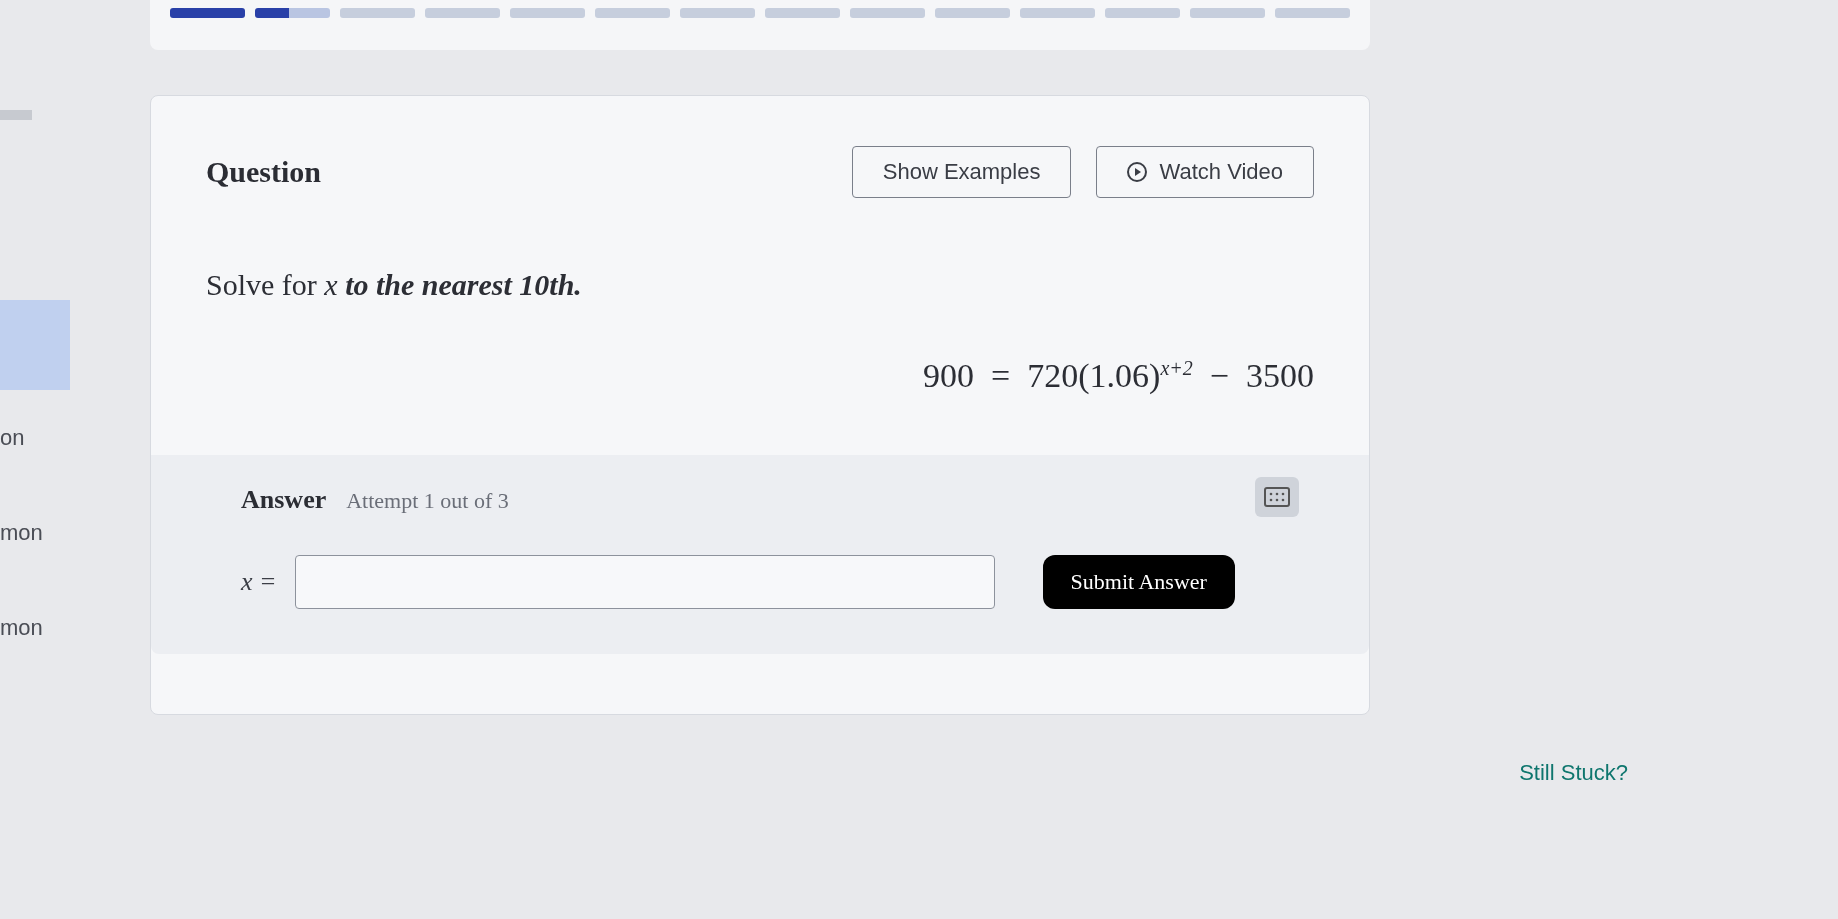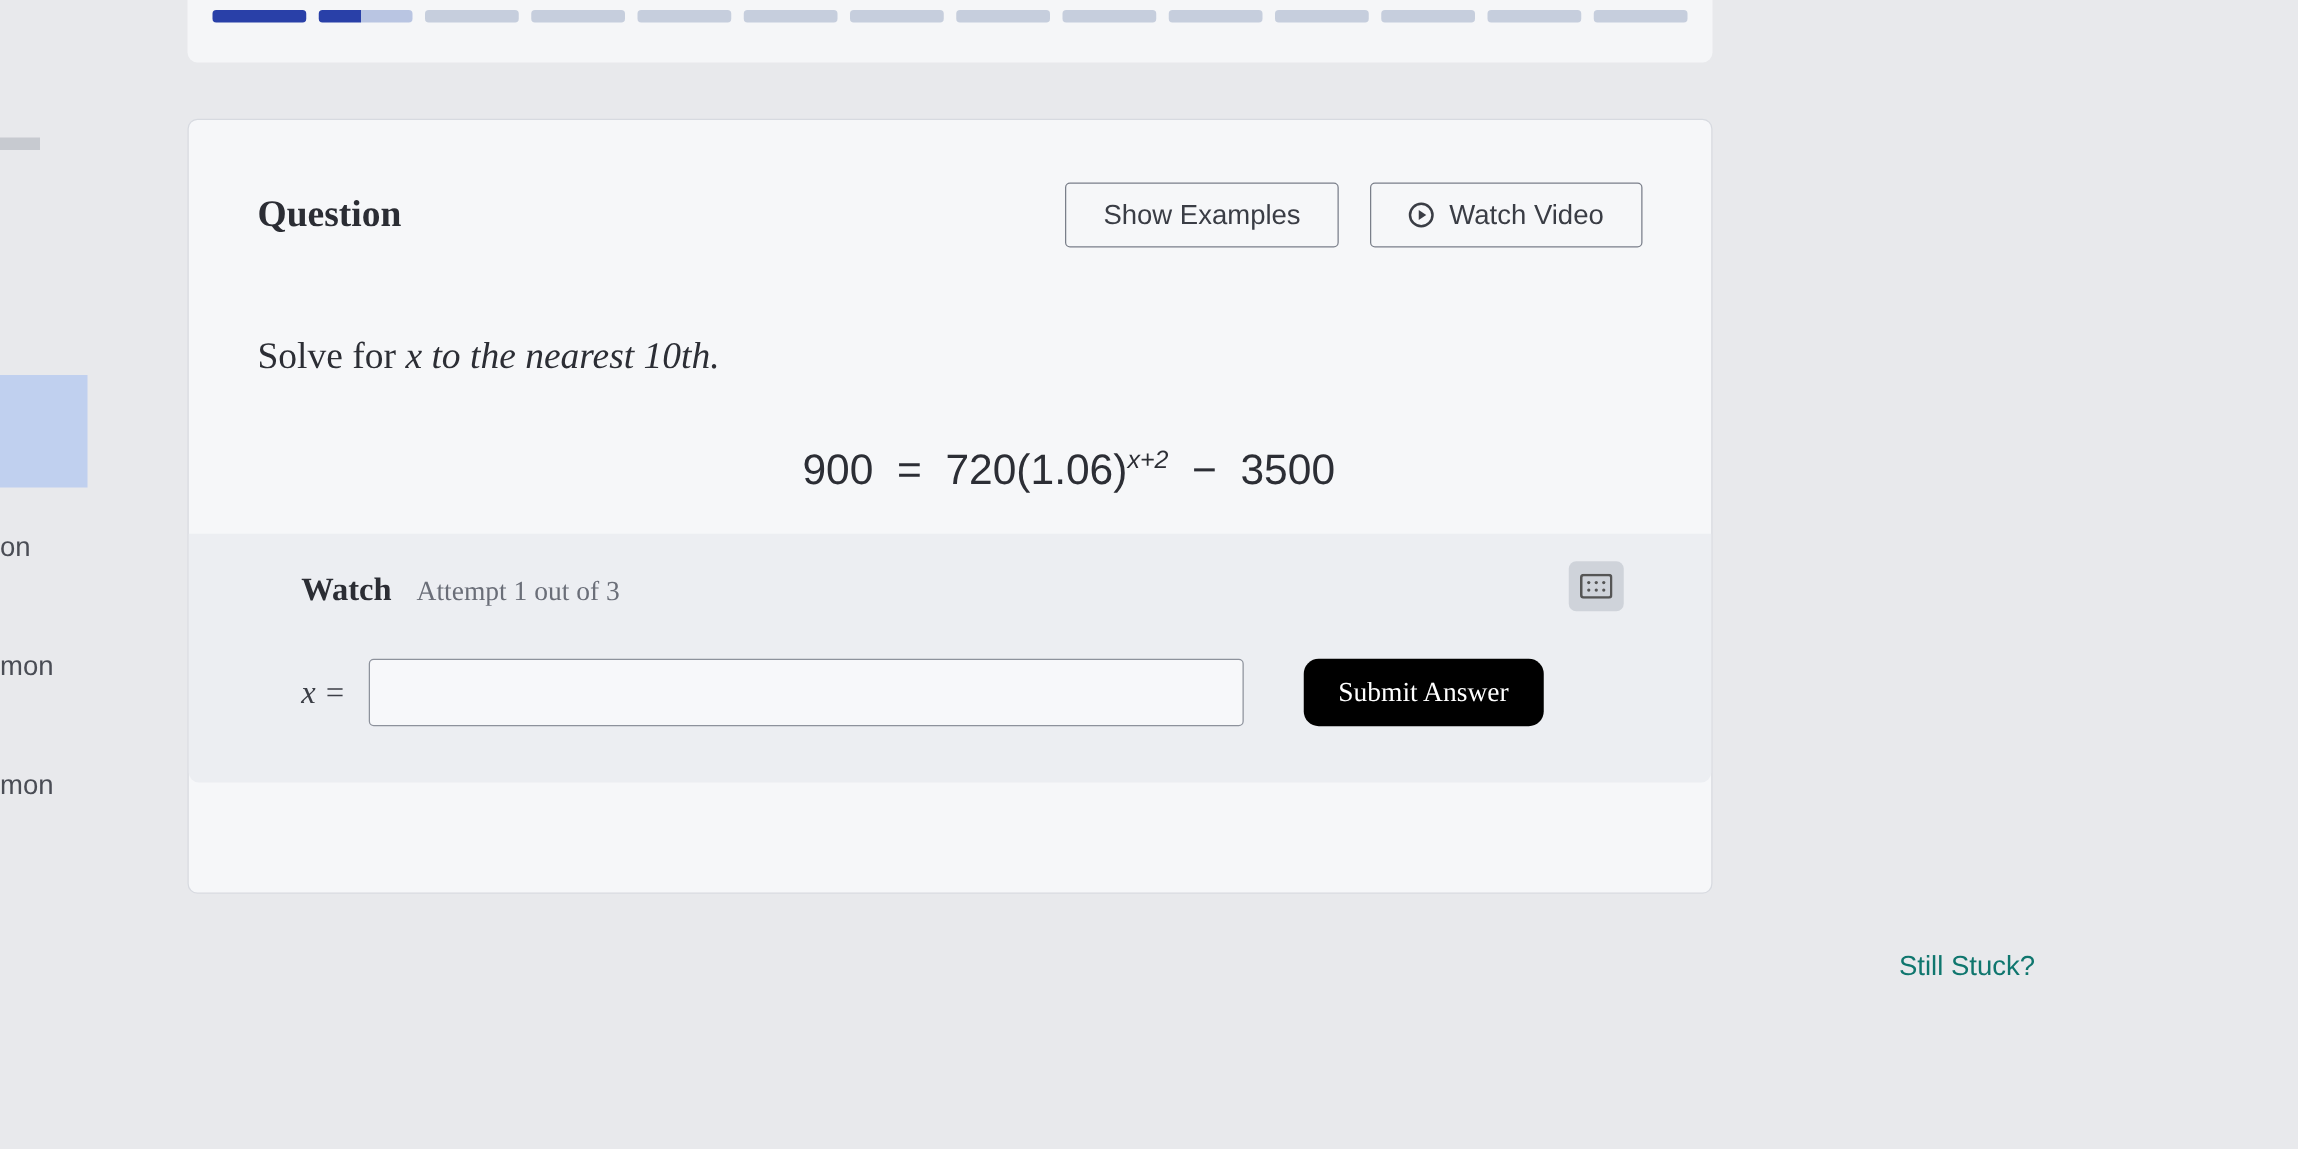--- a/index.html
+++ b/index.html
@@ -120,28 +120,28 @@
     border-top: 4px solid transparent;
     border-bottom: 4px solid transparent;
     margin-left: 2px;
   }
   .prompt {
     font-size: 30px;
     color: #2c2e35;
     margin-bottom: 55px;
   }
   .prompt .var { font-style: italic; }
-  .prompt .ital { font-style: italic; }
+  .prompt .ital { font-style: italic; font-weight: bold; }
   .equation {
     font-size: 34px;
     color: #2c2e35;
-    text-align: center;
+    text-align: right;
     padding-left: 190px;
-    margin-bottom: 31px;
-    font-family: Liberation Sans, sans-serif;
+    margin-bottom: 60px;
+    font-family: Liberation Serif, serif;
   }
   .equation sup { font-size: 20px; font-style: italic; }
   .answer-section {
     background: #eceef2;
     margin: 0 -55px -30px -55px;
     padding: 30px 90px 45px 90px;
     border-radius: 0 0 8px 8px;
     position: relative;
   }
   .answer-header {
@@ -266,21 +266,21 @@
   <div class="equation">
     <span>900</span>
     &nbsp;=&nbsp;
     <span>720</span>(<span>1.06</span>)<sup><span>x</span><span>+2</span></sup>
     &nbsp;−&nbsp;
     <span>3500</span>
   </div>
 
   <div class="answer-section">
     <div class="answer-header">
-      <span class="answer-label">Watch</span>
+      <span class="answer-label">Answer</span>
       <span class="attempt">Attempt 1 out of 3</span>
     </div>
     <div class="keypad-btn">
       <svg viewBox="0 0 26 20">
         <rect x="1" y="1" width="24" height="18" rx="2" fill="none" stroke="#555" stroke-width="2"></rect>
         <circle cx="7" cy="7" r="1.3" fill="#555"></circle>
           <circle cx="13" cy="7" r="1.3" fill="#555"></circle>
           <circle cx="19" cy="7" r="1.3" fill="#555"></circle>
         <circle cx="7" cy="13" r="1.3" fill="#555"></circle>
           <circle cx="13" cy="13" r="1.3" fill="#555"></circle>

